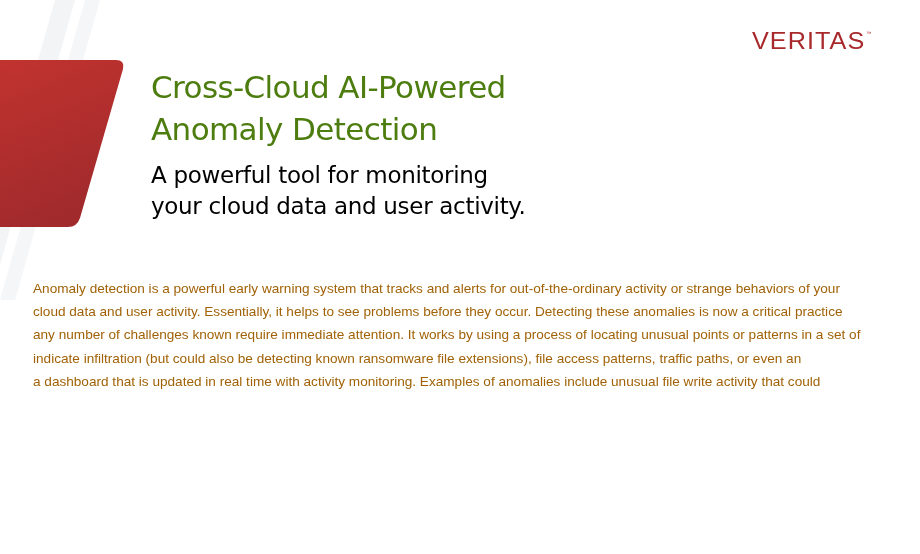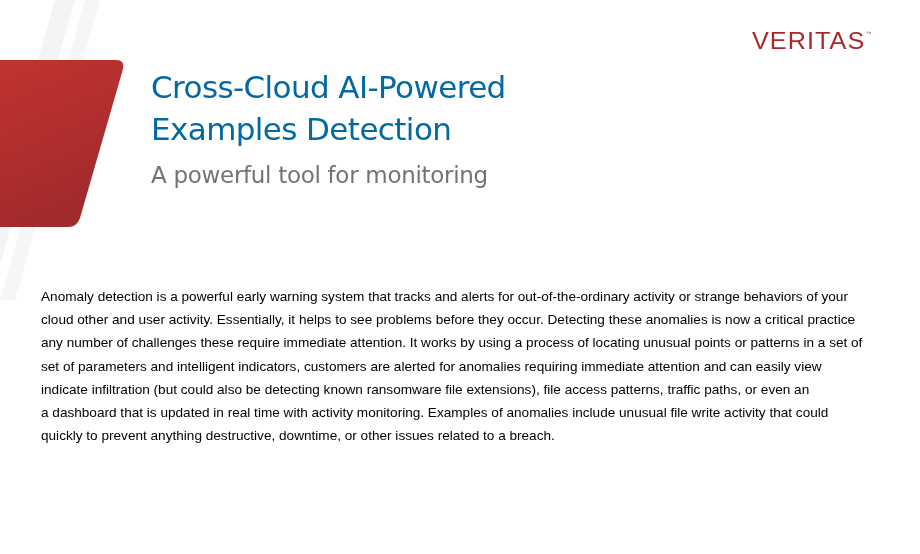--- a/index.html
+++ b/index.html
@@ -47,47 +47,47 @@
     }
     .title {
       position: absolute;
       left: 151px;
       top: 66px;
       margin: 0;
       font-family: "DejaVu Sans", sans-serif;
       font-weight: normal;
       font-size: 31px;
       line-height: 42px;
-      color: #0369a1;
+      color: #4d7c0f;
       letter-spacing: -0.6px;
     }
     .title span { display: block; }
     .subtitle {
       position: absolute;
       left: 151px;
       top: 160px;
       margin: 0;
       font-family: "DejaVu Sans", sans-serif;
       font-weight: normal;
       font-size: 23px;
       line-height: 31px;
-      color: #737373;
+      color: #000000;
       letter-spacing: -0.3px;
     }
     .subtitle span { display: block; }
     .body-text {
       position: absolute;
       left: 33px;
       top: 277px;
       width: 860px;
-      margin: 8px;
+      margin: 0;
       font-family: "Liberation Sans", sans-serif;
       font-size: 13.6px;
       line-height: 23.2px;
-      color: #000000;
+      color: #a16207;
     }
     .body-text .line {
       display: block;
       white-space: nowrap;
     }
   </style>
 </head>
 <body>
 
 <svg class="bg-stripes" viewBox="0 0 320 300" width="320" height="300">
@@ -104,28 +104,27 @@
   </defs>
   <path d="M0,60 L116,60 Q125,60 123,69 L80,218 Q77,227 68,227 L0,227 Z" fill="url(#redGrad)"></path>
 </svg>
 
 <div class="logo">
   <span>VERITAS</span><span class="tm">™</span>
 </div>
 
 <h1 class="title">
   <span>Cross-Cloud AI-Powered</span>
-  <span>Examples Detection</span>
+  <span>Anomaly Detection</span>
 </h1>
 
 <h2 class="subtitle">
   <span>A powerful tool for monitoring</span>
+  <span>your cloud data and user activity.</span>
 </h2>
 
 <p class="body-text">
   <span class="line">Anomaly detection is a powerful early warning system that tracks and alerts for out-of-the-ordinary activity or strange behaviors of your</span>
-  <span class="line">cloud other and user activity. Essentially, it helps to see problems before they occur. Detecting these anomalies is now a critical practice</span>
-  <span class="line">any number of challenges these require immediate attention. It works by using a process of locating unusual points or patterns in a set of</span>
-  <span class="line">set of parameters and intelligent indicators, customers are alerted for anomalies requiring immediate attention and can easily view</span>
+  <span class="line">cloud data and user activity. Essentially, it helps to see problems before they occur. Detecting these anomalies is now a critical practice</span>
+  <span class="line">any number of challenges known require immediate attention. It works by using a process of locating unusual points or patterns in a set of</span>
   <span class="line">indicate infiltration (but could also be detecting known ransomware file extensions), file access patterns, traffic paths, or even an</span>
   <span class="line">a dashboard that is updated in real time with activity monitoring. Examples of anomalies include unusual file write activity that could</span>
-  <span class="line">quickly to prevent anything destructive, downtime, or other issues related to a breach.</span>
 </p>
 
 </body></html>

